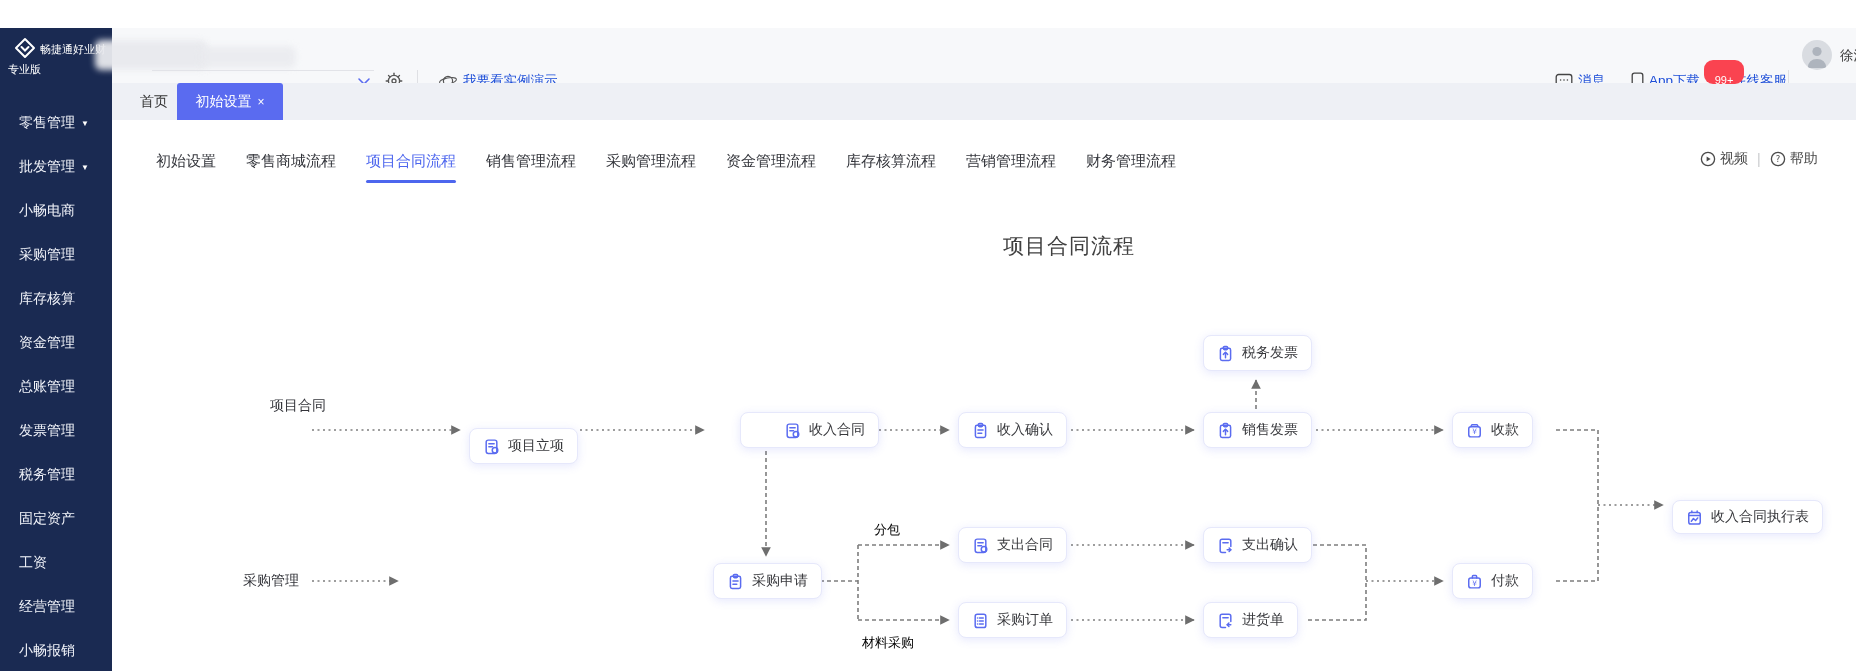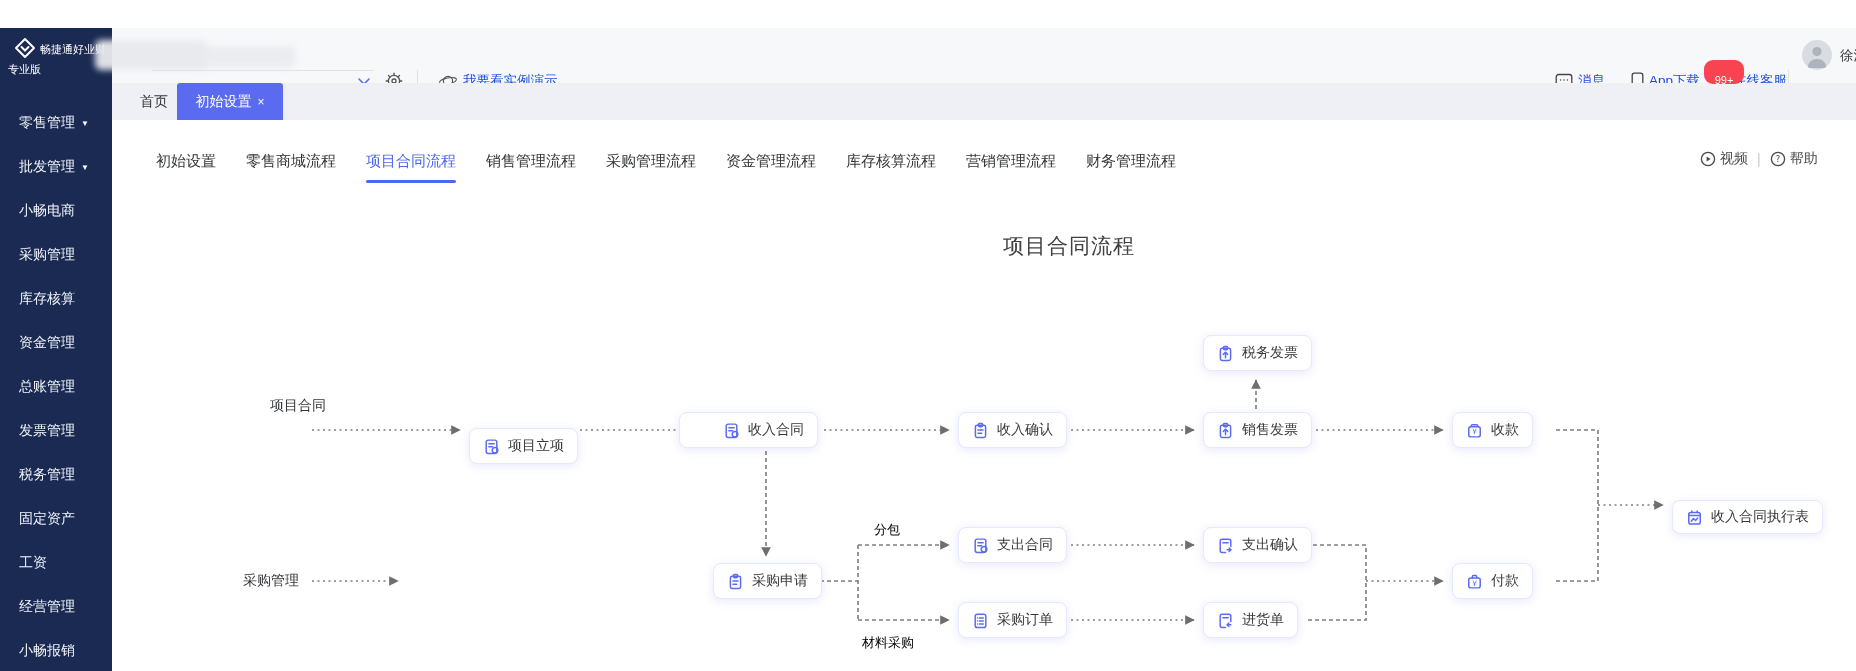--- a/index.html
+++ b/index.html
@@ -312,21 +312,21 @@
   <span class="row-label" style="left:243px; top:572px;">采购管理</span>
   <span class="branch-label" style="left:874px; top:521px;">分包</span>
   <span class="branch-label" style="left:862px; top:634px;">材料采购</span>
 
   <div class="flow-node" style="left:469px; top:428px;">
     <svg width="17" height="17">
         <use href="#sym-doc-badge"></use>
       </svg>
     <span>项目立项</span>
   </div>
-  <div class="flow-node" style="left:679px; top:412px;padding-left:43px;">
+  <div class="flow-node" style="left:740px; top:412px;padding-left:43px;">
     <svg width="17" height="17">
         <use href="#sym-doc-badge"></use>
       </svg>
     <span>收入合同</span>
   </div>
   <div class="flow-node" style="left:958px; top:412px;">
     <svg width="17" height="17">
         <use href="#sym-clip"></use>
       </svg>
     <span>收入确认</span>

